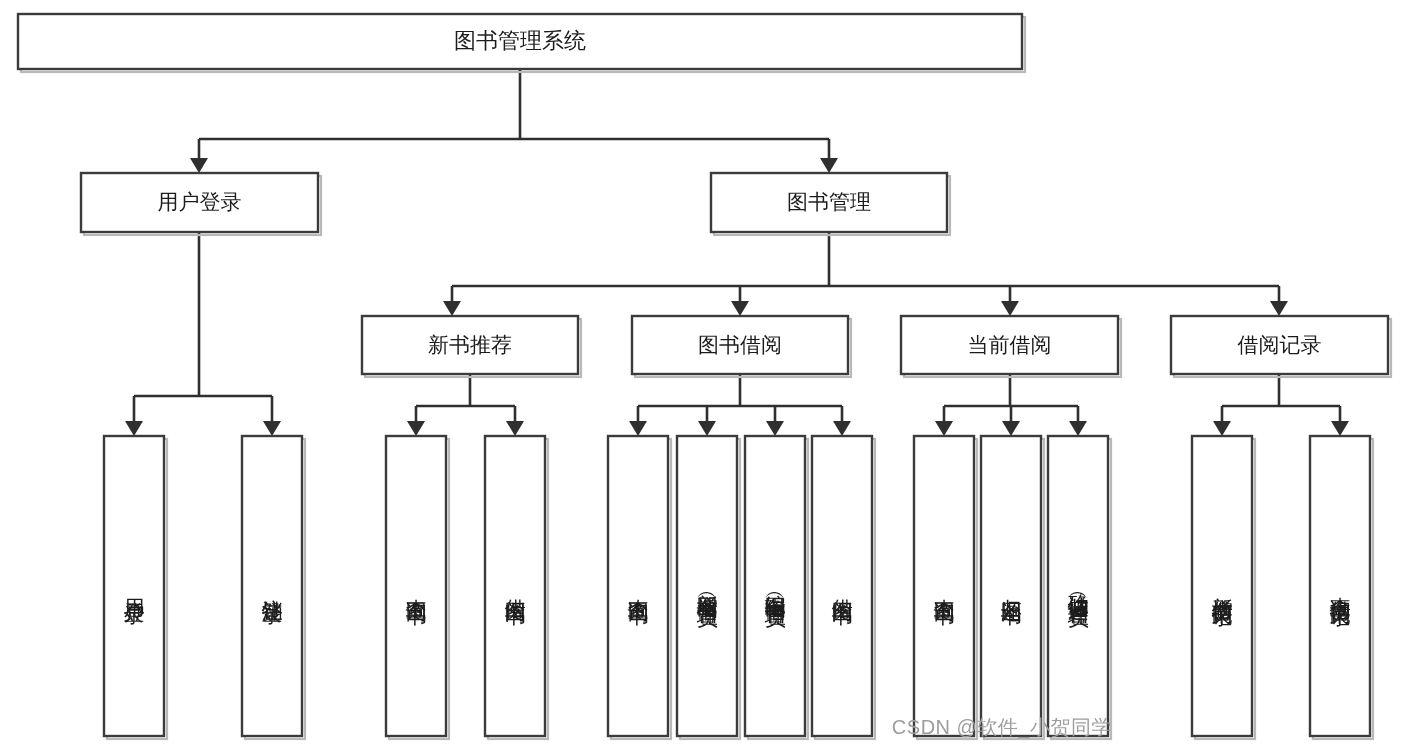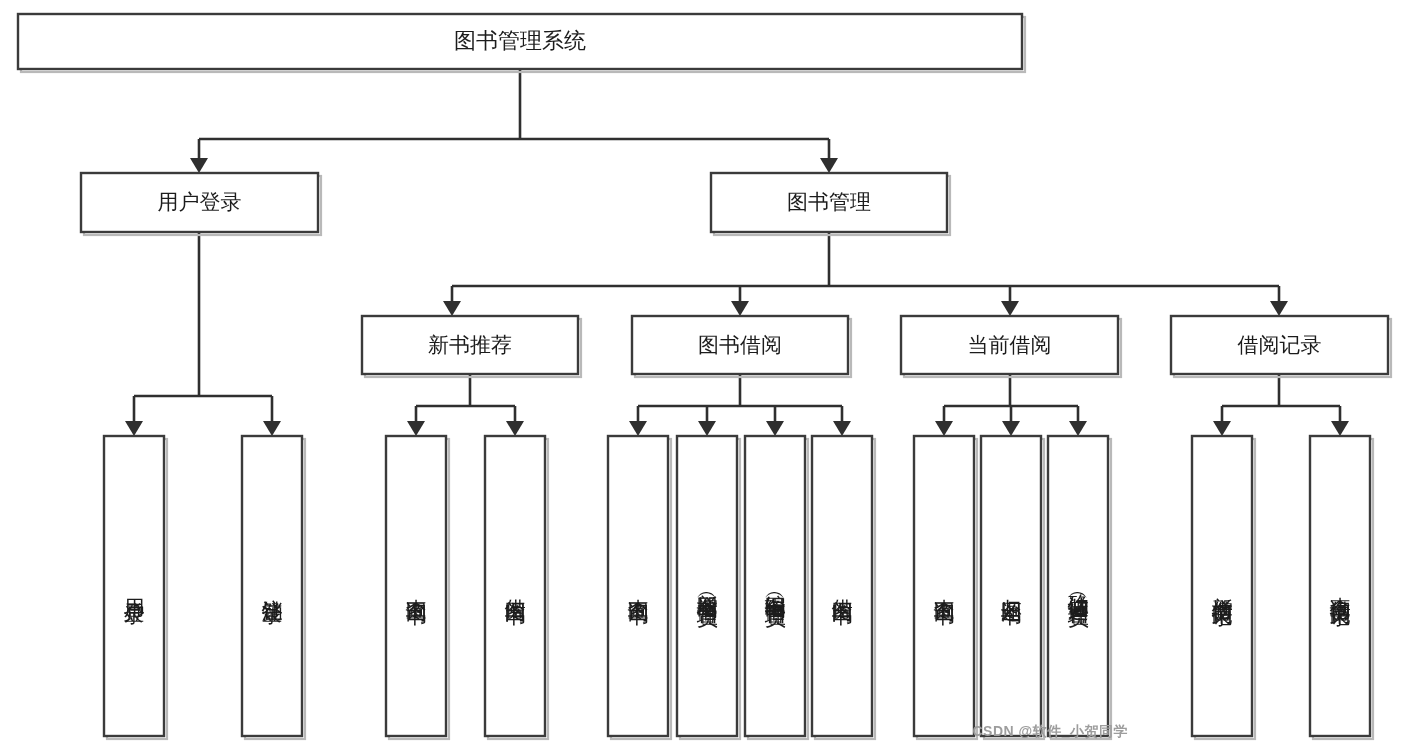--- a/index.html
+++ b/index.html
@@ -72,29 +72,28 @@
     letter-spacing: 2px;
     display: flex;
     align-items: center;
     justify-content: center;
     text-align: center;
     white-space: nowrap;
     pointer-events: none;
   }
   .watermark {
     position: absolute;
-    right: 4px;
+    right: 20px;
     bottom: 6px;
     font-family: "Liberation Sans", "DejaVu Sans", sans-serif;
-    font-size: 14px;
+    font-size: 20px;
     color: #9d9d9d;
     letter-spacing: 0.5px;
     white-space: nowrap;
     pointer-events: none;
-    font-weight: bold;
   }
 </style>
 </head>
 <body>
 
 <div id="diagram-root">
   <svg class="flow" viewBox="0 0 1405 747">
     <g id="connectors-layer">
         <g>
           <path d="M 520 69 L 520 139" class="connector"></path>

